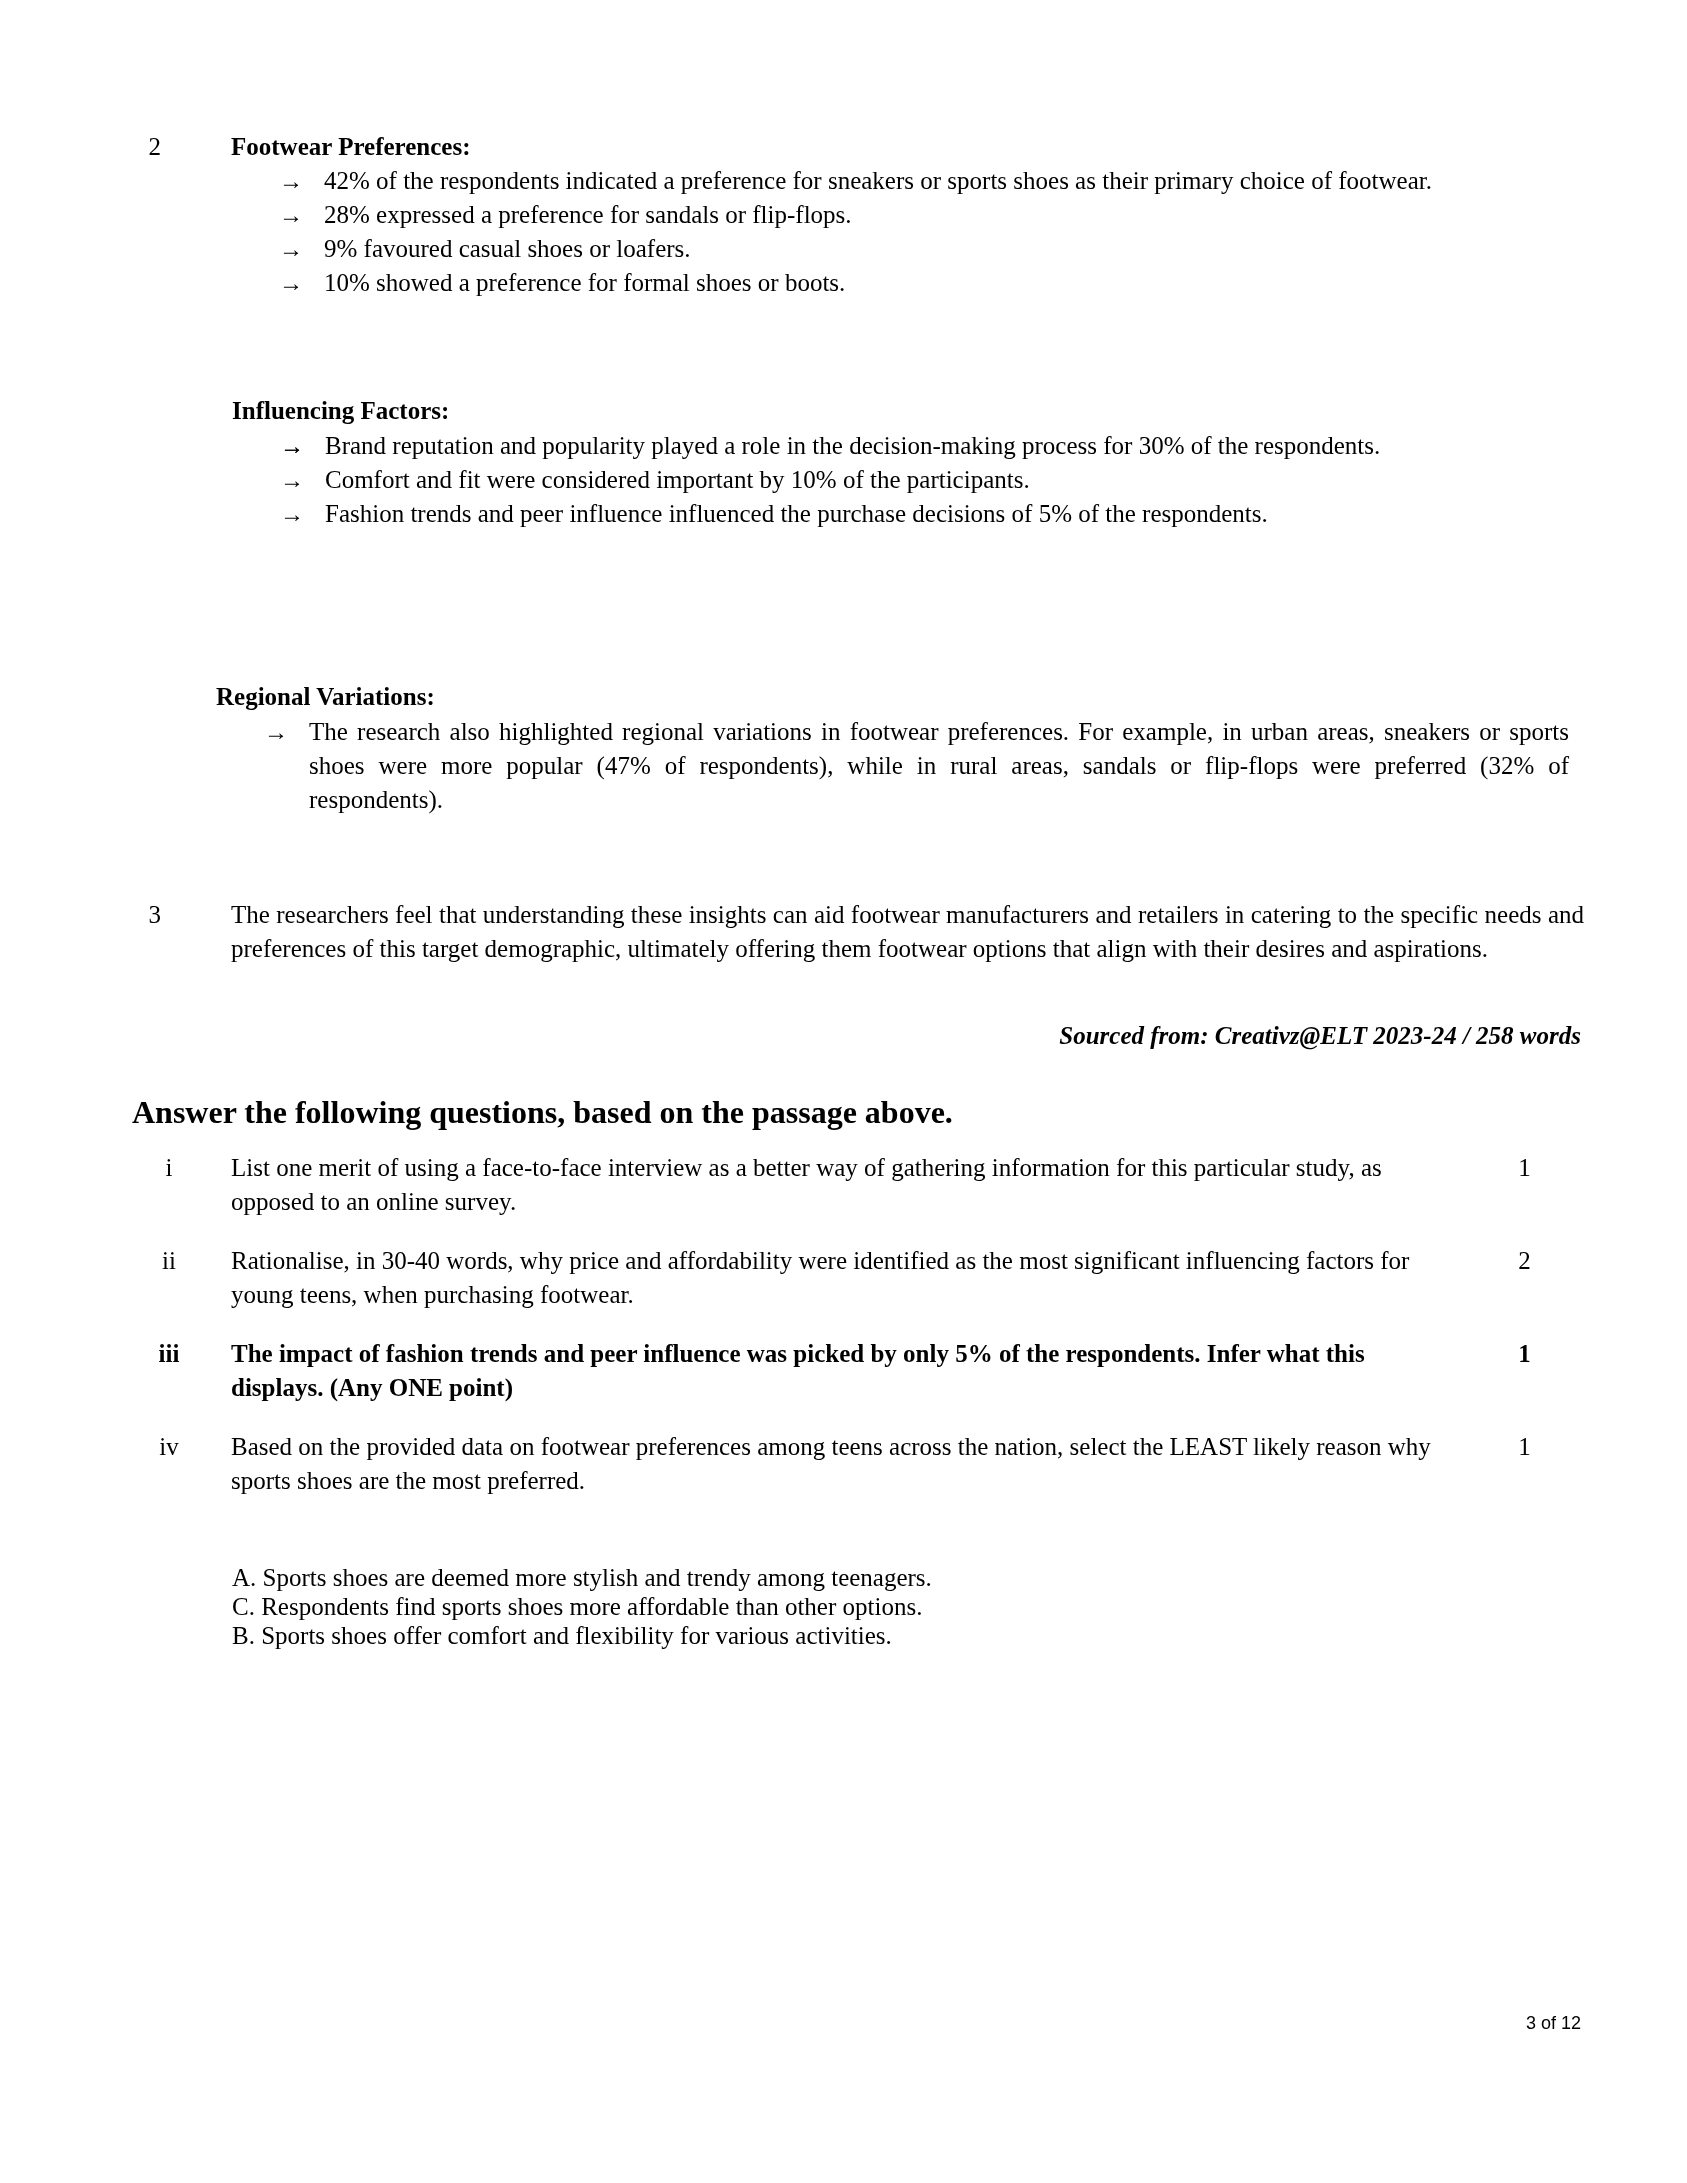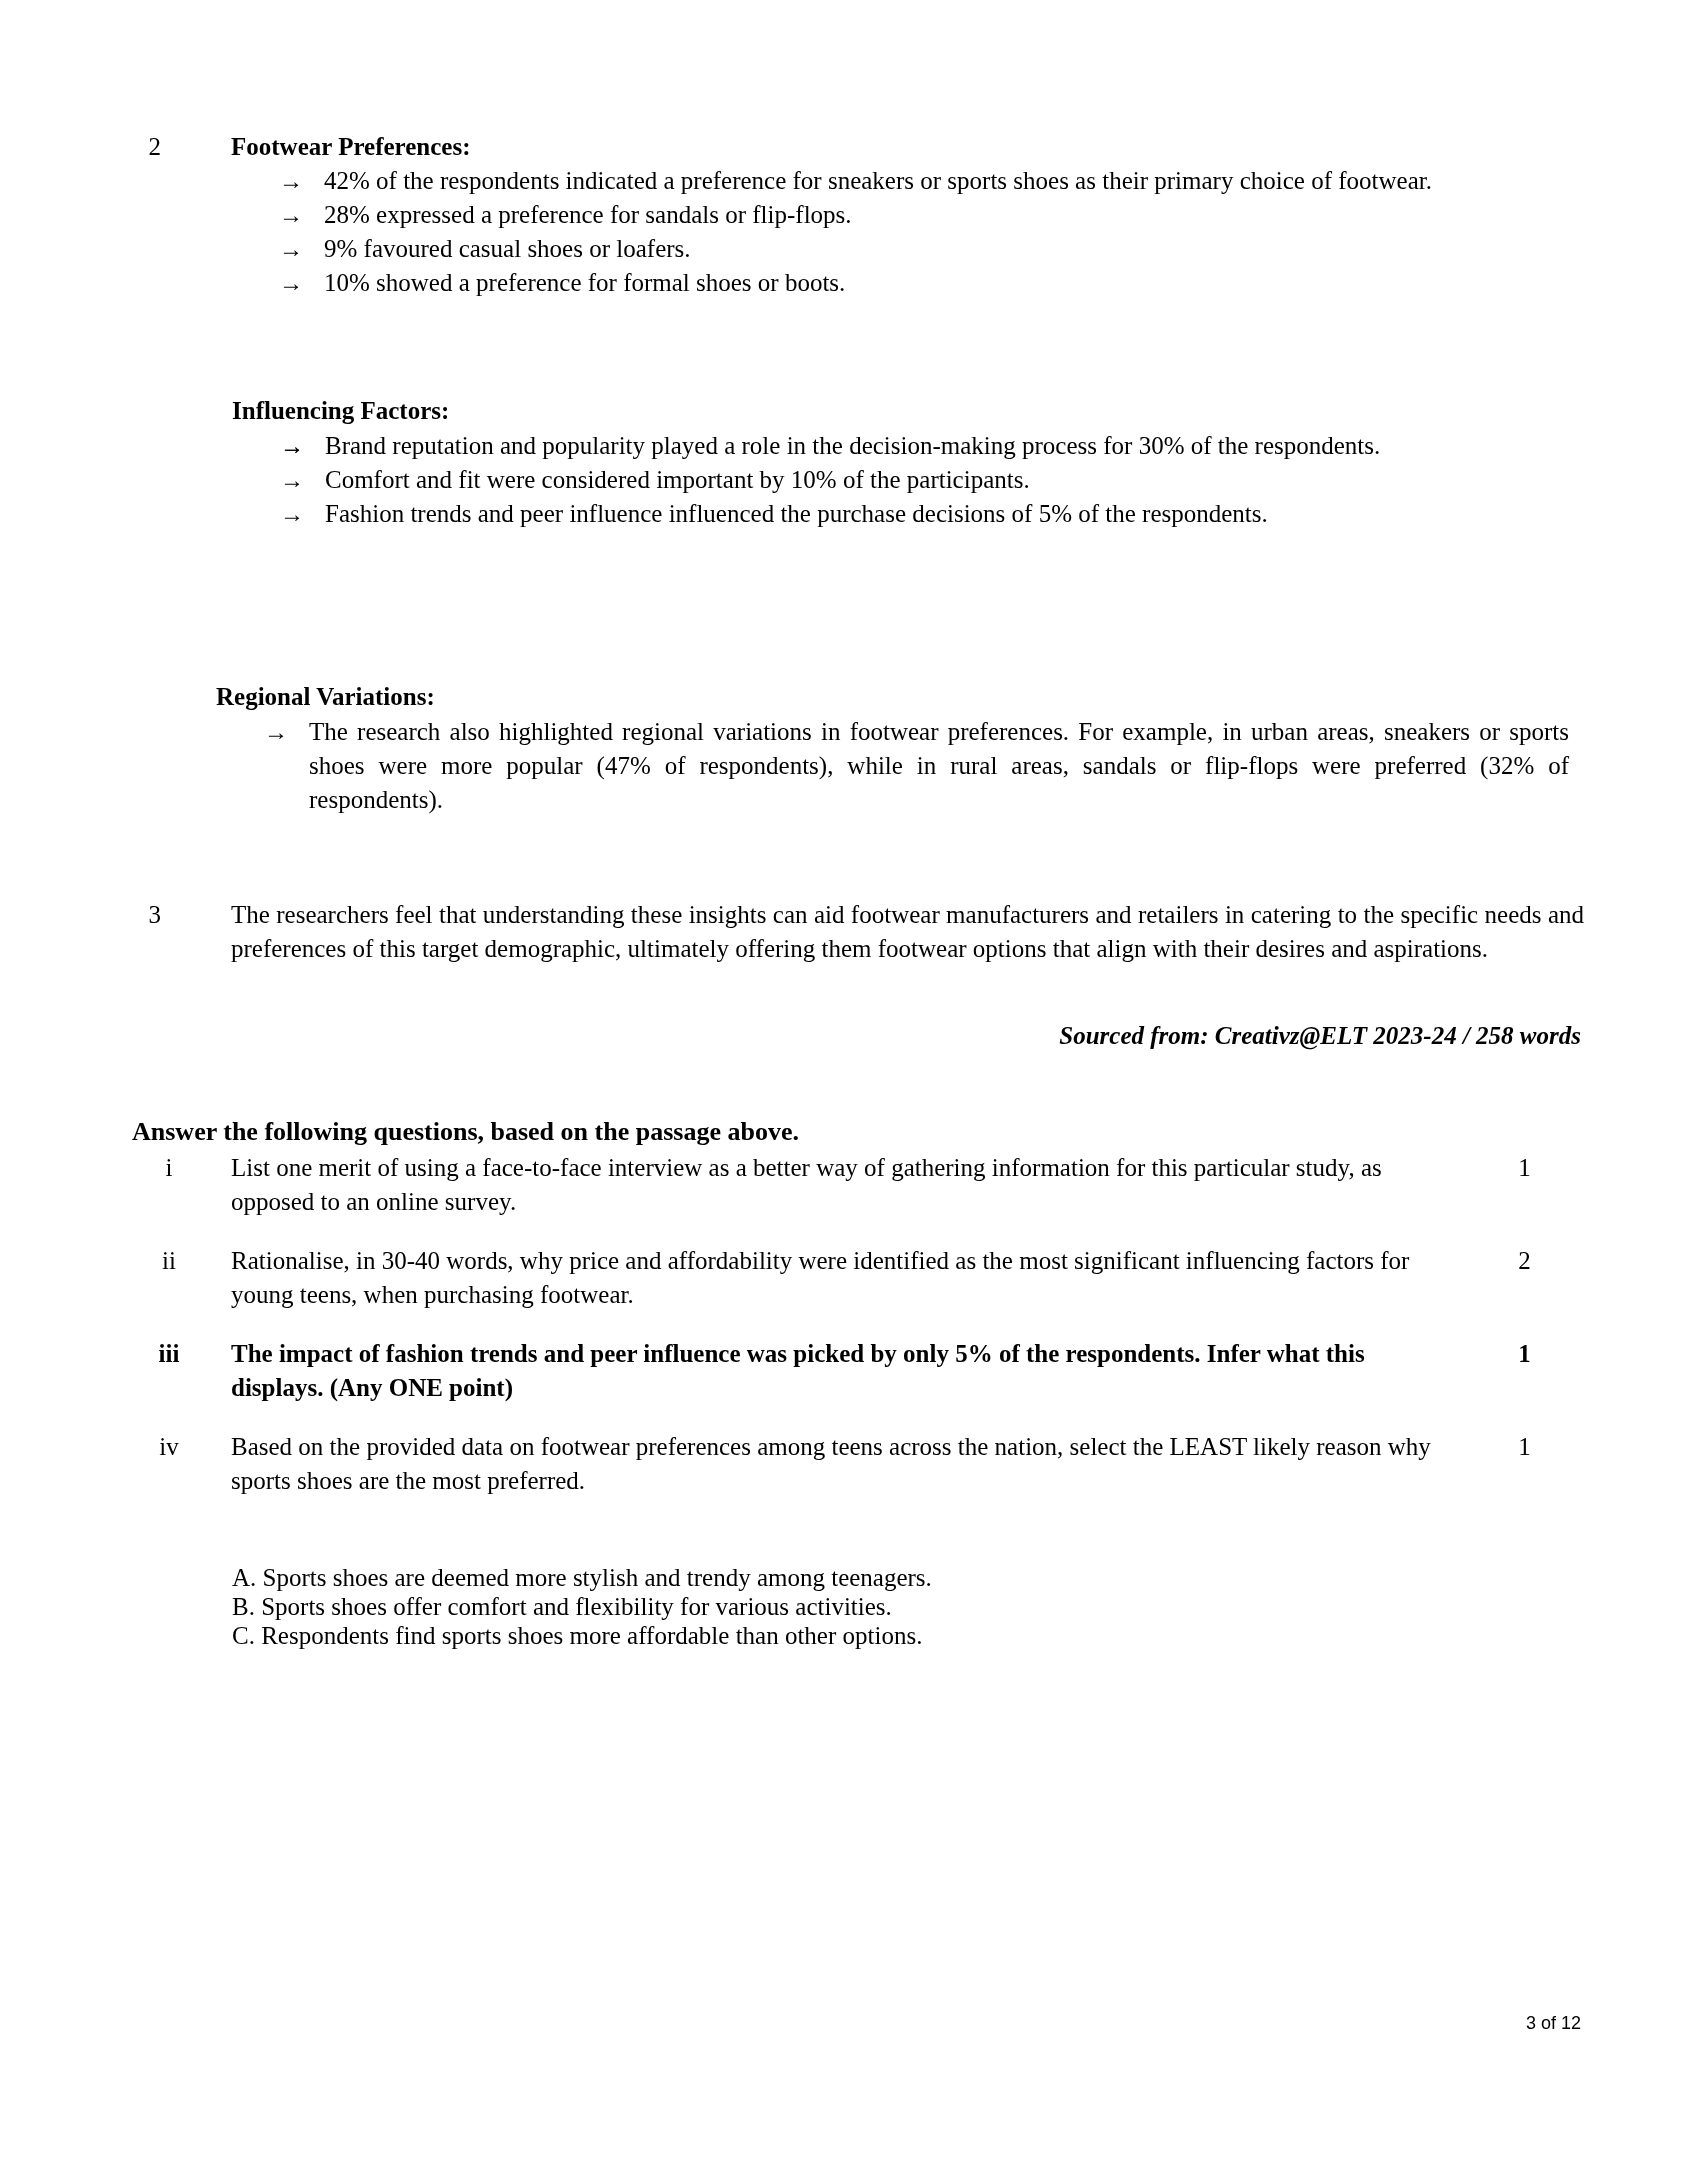--- a/index.html
+++ b/index.html
@@ -102,23 +102,22 @@
   .sourced {
     text-align: right;
     font-style: italic;
     font-weight: bold;
     font-size: 25px;
     line-height: 34px;
   }
 
   .answer-head {
     font-weight: bold;
-    font-size: 26px;
-    line-height: 34px;
-    margin-top: 20px;
+    font-size: 32px;
+    line-height: 34px;
   }
 
   
   .q-row {
     display: flex;
     align-items: flex-start;
     margin-bottom: 0;
   }
   .q-num {
     width: 99px;
@@ -255,22 +254,22 @@
     <div class="q-row">
       <div class="q-num">iv</div>
       <div class="q-text">Based on the provided data on footwear preferences among teens across the nation, select the LEAST likely reason why sports shoes are the most preferred.</div>
       <div class="q-marks">1</div>
     </div>
 
   </div>
 
   <div id="mcq-block">
     <div class="mcq-opt">A. Sports shoes are deemed more stylish and trendy among teenagers.</div>
+    <div class="mcq-opt">C. Respondents find sports shoes more affordable than other options.</div>
     <div class="mcq-opt">B. Sports shoes offer comfort and flexibility for various activities.</div>
-    <div class="mcq-opt">C. Respondents find sports shoes more affordable than other options.</div>
   </div>
 
   <div id="page-footer">
     <span class="footer-text">3 of 12</span>
   </div>
 
 </div>
 
 
 </body></html>

